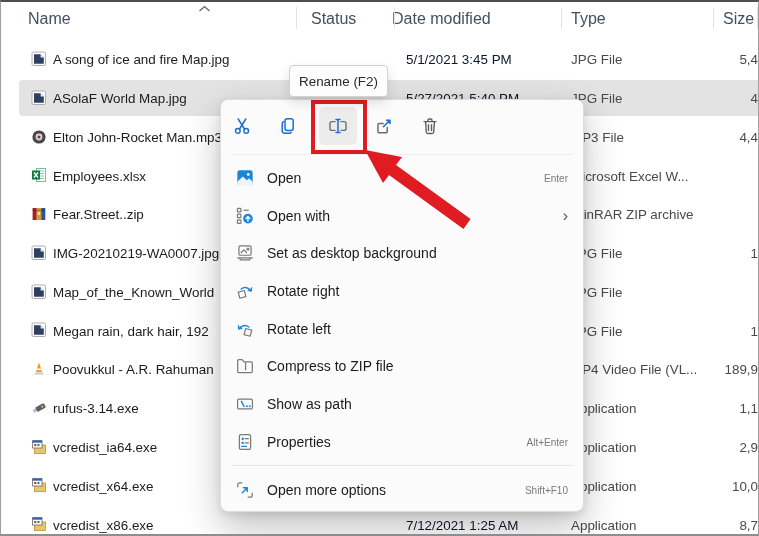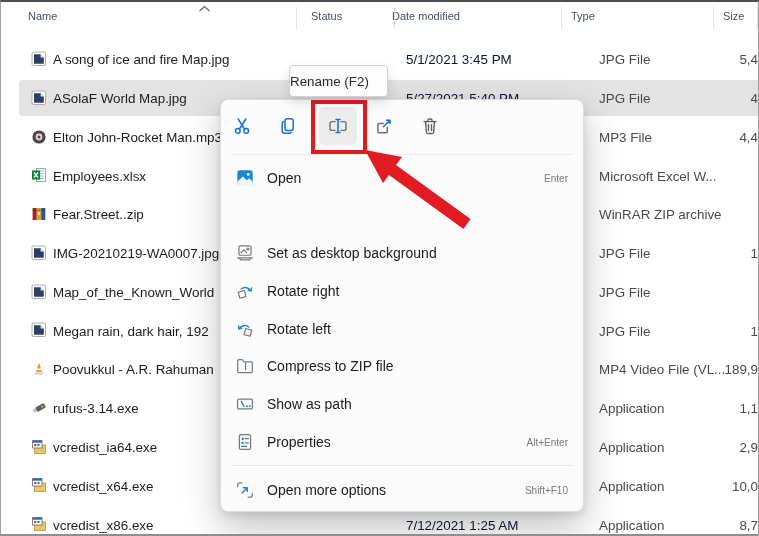--- a/index.html
+++ b/index.html
@@ -1,34 +1,34 @@
 <!DOCTYPE html>
 <html><head>
 <meta charset="utf-8">
 <style>
   * { box-sizing: border-box; margin: 0; padding: 0; }
   body { background:#ddd; font-family:"Liberation Sans", sans-serif; }
   .screen { position:relative; width:759px; height:536px; background:#fff; overflow:hidden;
             border:1px solid #a0a0a0; border-top:2px solid #4e4e4e; border-bottom:2px solid #8e8e8e; }
 
   
-  .hlabel { position:absolute; top:8px; font-size:11px; color:#44505e; white-space:nowrap; cursor:default; }
+  .hlabel { position:absolute; top:8px; font-size:16px; color:#44505e; white-space:nowrap; cursor:default; }
   .hsep { position:absolute; top:5px; height:22px; width:1px; background:#e3e3e3; }
   .caret { position:absolute; left:197px; top:3px; }
 
   
   .row { position:absolute; left:0; width:759px; height:38.8px; }
   .row.selected::before { content:""; position:absolute; left:18px; right:0; top:1px; bottom:1px;
                           background:#e3e3e3; border-radius:4px 0 0 4px; }
   .fi  { position:absolute; left:30px; top:11px; width:16px; height:16px; }
   .fi svg { display:block; }
   .cell { position:absolute; top:50%; transform:translateY(-50%); white-space:nowrap; font-size:13.4px; }
   .c-name { left:52px;  color:#1c1c1c; }
   .c-date { left:405px; color:#0f172a; }
-  .c-type { left:570px; color:#4a4a4a;margin-left:28px; }
+  .c-type { left:570px; color:#4a4a4a; }
   .c-size { left:660px; width:97px; text-align:right; color:#4a4a4a; }
 
   
   .menu { position:absolute; left:219px; top:97px; width:364px; height:413px; z-index:20;
           background:#fbfbfb; border:1px solid #dedede; border-radius:8px;
           box-shadow:0 16px 38px rgba(0,0,0,.24), 0 3px 8px rgba(0,0,0,.10); }
   .tbtn { position:absolute; top:7px; width:38px; height:38px; border:none; background:transparent;
           border-radius:5px; display:flex; align-items:center; justify-content:center; cursor:default; }
   .tbtn.hl { background:#ececec; }
   .tbsep { position:absolute; left:10px; right:10px; top:54px; height:1px; background:#ececec; }
@@ -36,21 +36,21 @@
         padding:0 11px; border-radius:5px; font-size:14px; color:#1b1b1b; cursor:default; }
   .mic { width:18px; height:18px; margin-right:13px; flex:0 0 auto; }
   .mic svg { display:block; }
   .msc { margin-left:auto; font-size:10px; color:#7a7a7a; }
   .mchv { margin-left:auto; font-size:16px; color:#565656; line-height:1; }
   .msep { position:absolute; left:10px; right:10px; top:365px; height:1px; background:#e6e6e6; }
 
   
   .tooltip { position:absolute; left:288px; top:63px; width:99px; height:32px; z-index:40;
              background:#fdfdfd; border:1px solid #d2d2d2; border-radius:4px;
-             box-shadow:0 5px 12px rgba(0,0,0,.13); display:flex; align-items:center; 
+             box-shadow:0 5px 12px rgba(0,0,0,.13); display:flex; align-items:center; justify-content:center;
              font-size:13.4px; color:#2a2a2a; }
 
   
   .redbox { position:absolute; left:310px; top:98px; width:56px; height:54px;
             border:4px solid #e11b22; z-index:35; }
   .arrow-svg { position:absolute; left:0; top:0; z-index:34; pointer-events:none; }
 </style>
 </head>
 <body>
 
@@ -395,20 +395,29 @@
 
     <div class="mi" style="top:59px">
       <span class="mic">
           <svg width="18" height="18">
             <use href="#i-open"></use>
           </svg>
         </span>
       <span>Open</span>
       <span class="msc">Enter</span>
     </div>
+    <div class="mi" style="top:97px">
+      <span class="mic">
+          <svg width="18" height="18">
+            <use href="#i-openwith"></use>
+          </svg>
+        </span>
+      <span>Open with</span>
+      <span class="mchv">›</span>
+    </div>
     <div class="mi" style="top:134px">
       <span class="mic">
           <svg width="18" height="18">
             <use href="#i-wall"></use>
           </svg>
         </span>
       <span>Set as desktop background</span>
     </div>
     <div class="mi" style="top:172px">
       <span class="mic">

